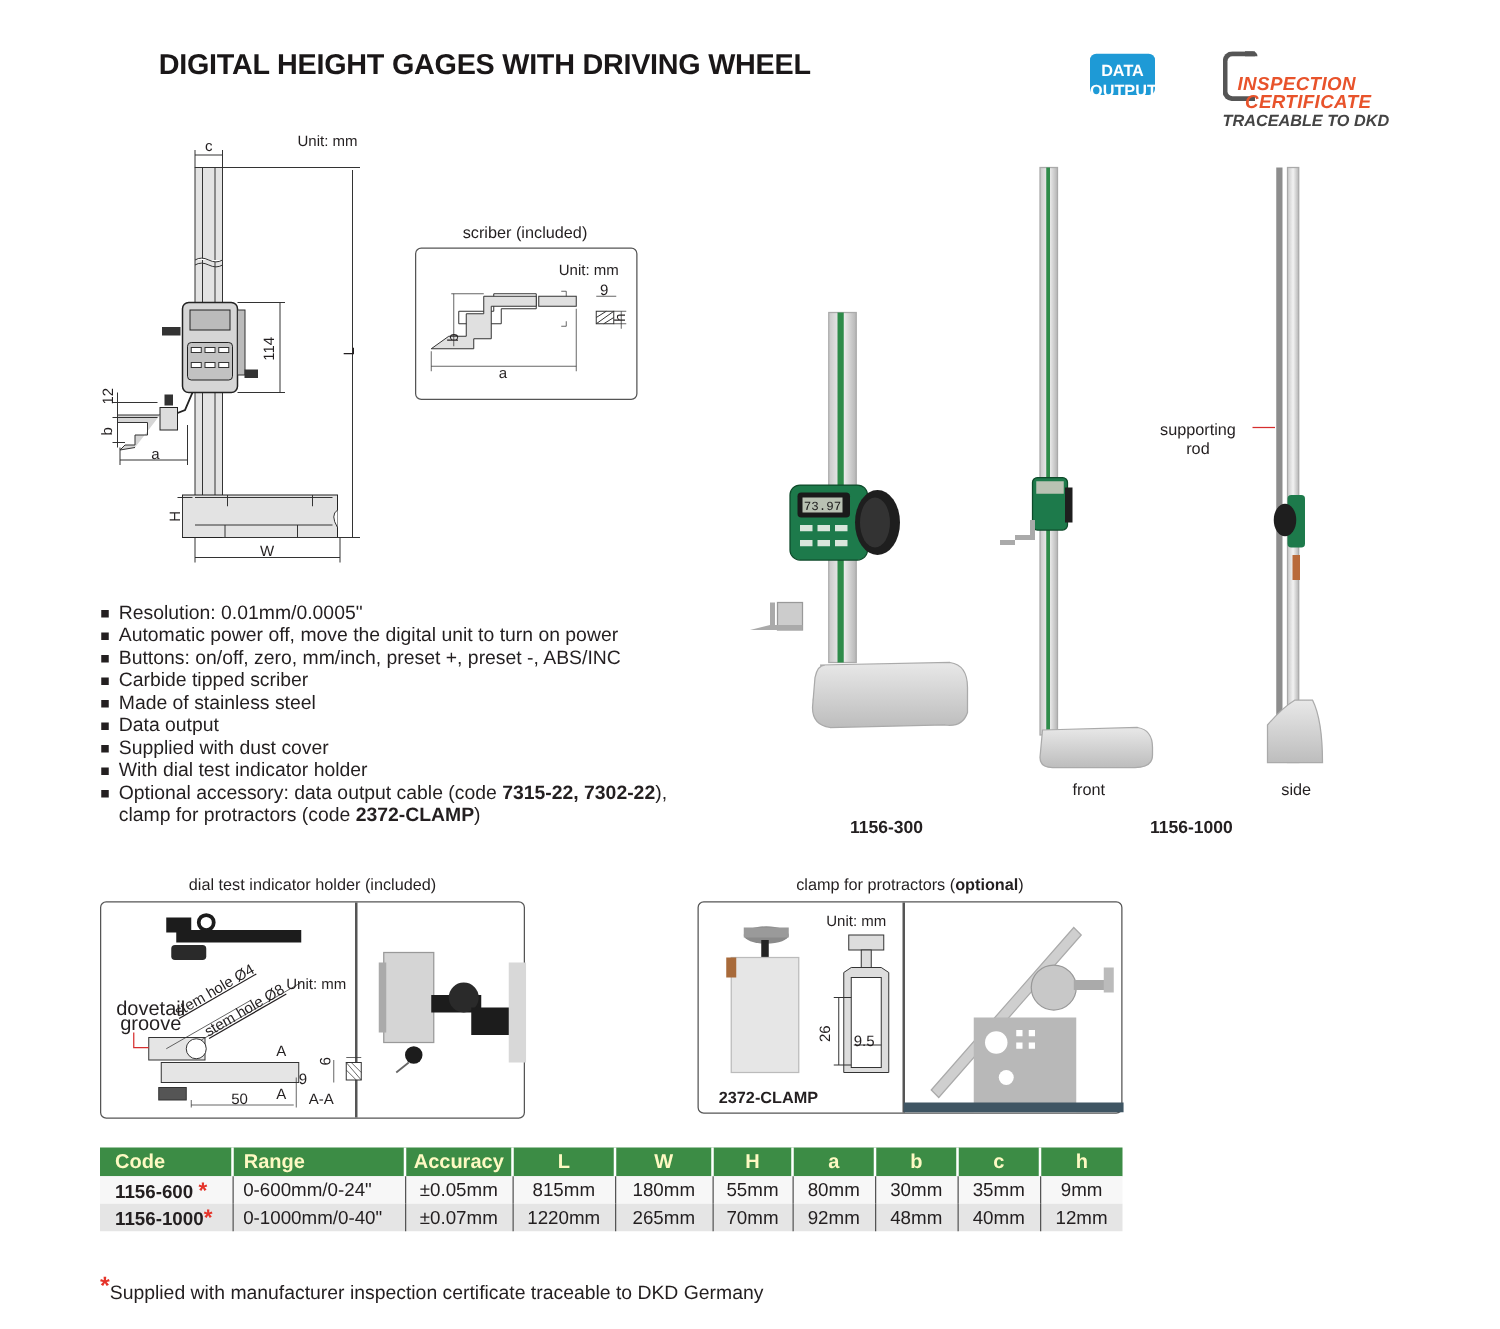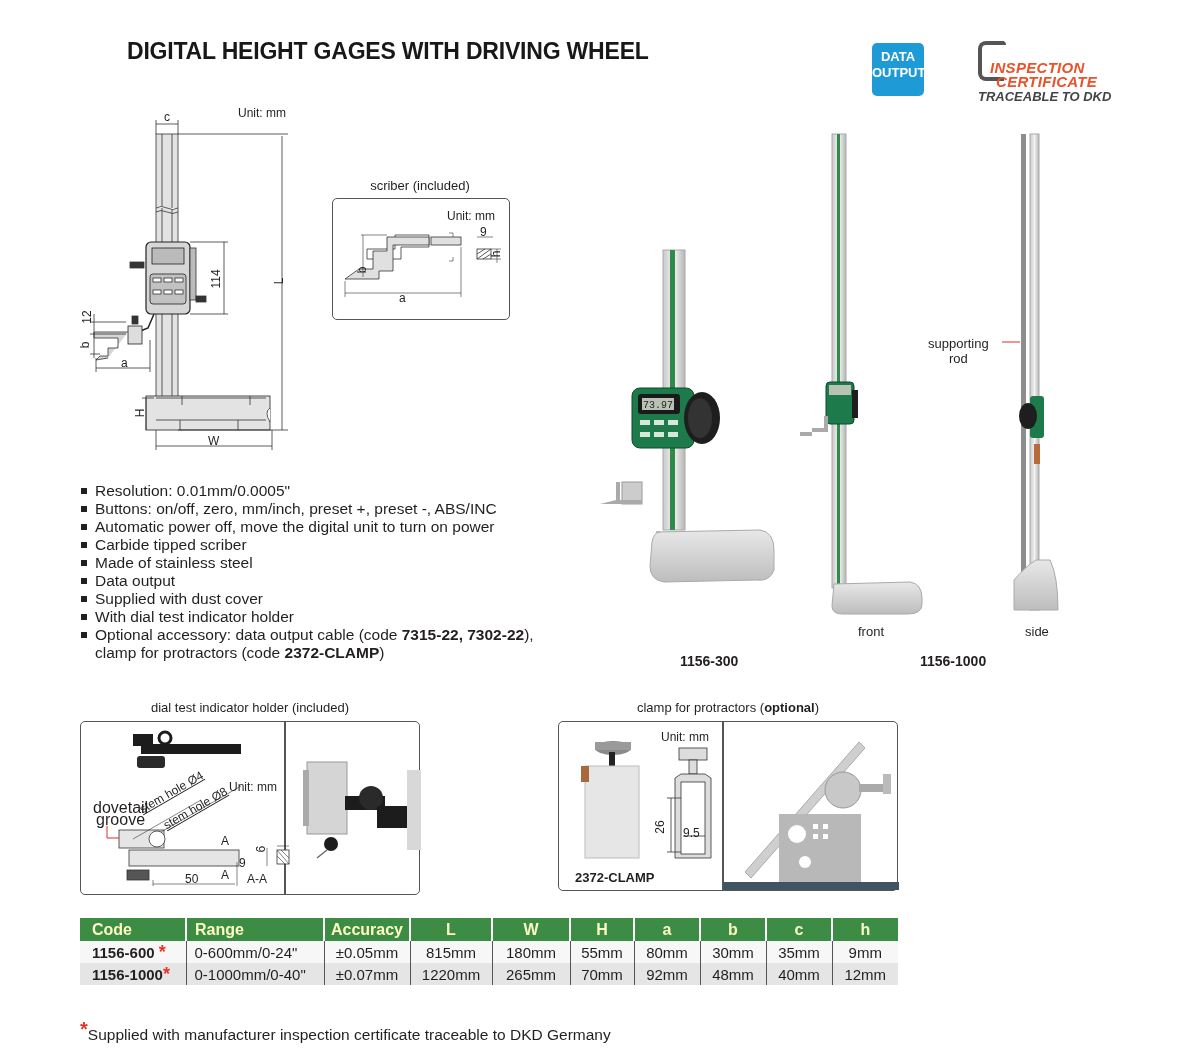--- a/index.html
+++ b/index.html
@@ -2,21 +2,21 @@
 <html><head>
 <meta charset="utf-8">
 <style>
   * { box-sizing: border-box; margin: 0; padding: 0; }
   html, body { width: 1200px; height: 1063px; background: #ffffff; overflow: hidden; }
   body { position: relative; font-family: "Liberation Sans", sans-serif; color: #231f20; }
   .abs { position: absolute; }
 
   .title { left: 80px; top: 38px; font-size: 23px; font-weight: bold; letter-spacing: -0.2px; color: #1a1718; margin-left: 47px; }
 
-  .data-badge { left: 872px; top: 43px; width: 52px; height: 53px; background: #1e9ad6; border-radius: 5px;
+  .data-badge { left: 872px; top: 43px; width: 52px; height: 33px; background: #1e9ad6; border-radius: 5px;
     color: #fff; font-size: 13px; font-weight: bold; text-align: center; line-height: 16px; padding-top: 6px; }
 
   .cert { left: 976px; top: 41px; width: 150px; height: 62px; }
   .cert-bracket { position: absolute; left: 2px; top: 0; width: 26px; height: 40px; border: 4px solid #555; border-right: none; border-radius: 8px 0 0 8px; }
   .cert-bracket:after { content: ""; position: absolute; left: 14px; top: -4px; width: 10px; height: 4px; background: #555; border-radius: 0 4px 0 0; }
   .cert-line1, .cert-line2 { position: absolute; left: 14px; font-size: 15px; font-weight: bold; font-style: italic; color: #e8532b; letter-spacing: 0.3px; }
   .cert-line1 { top: 18px; }
   .cert-line2 { top: 32px; left: 20px; }
   .cert-line3 { position: absolute; left: 2px; top: 48px; font-size: 13px; font-weight: bold; font-style: italic; color: #444; }
 
@@ -167,22 +167,22 @@
     </g>
   </svg>
   <div class="abs unit-label" style="left:26px;top:64px;transform:rotate(-90deg);">b</div>
   <div class="abs unit-label" style="left:66px;top:92px;">a</div>
   <div class="abs unit-label" style="left:147px;top:26px;">9</div>
   <div class="abs unit-label" style="left:160px;top:48px;transform:rotate(-90deg);">h</div>
 </div>
 
 <ul class="abs features">
   <li>Resolution: 0.01mm/0.0005"</li>
+  <li>Automatic power off, move the digital unit to turn on power</li>
   <li>Buttons: on/off, zero, mm/inch, preset +, preset -, ABS/INC</li>
-  <li>Automatic power off, move the digital unit to turn on power</li>
   <li>Carbide tipped scriber</li>
   <li>Made of stainless steel</li>
   <li>Data output</li>
   <li>Supplied with dust cover</li>
   <li>With dial test indicator holder</li>
   <li><span>Optional accessory: data output cable (code </span><b>7315-22, 7302-22</b><span>),</span><br><span>clamp for protractors (code </span><b>2372-CLAMP</b><span>)</span></li>
 </ul>
 
 <div class="abs" style="left:580px;top:120px;width:500px;height:520px;">
   <svg width="500" height="520" viewBox="0 0 500 520">

